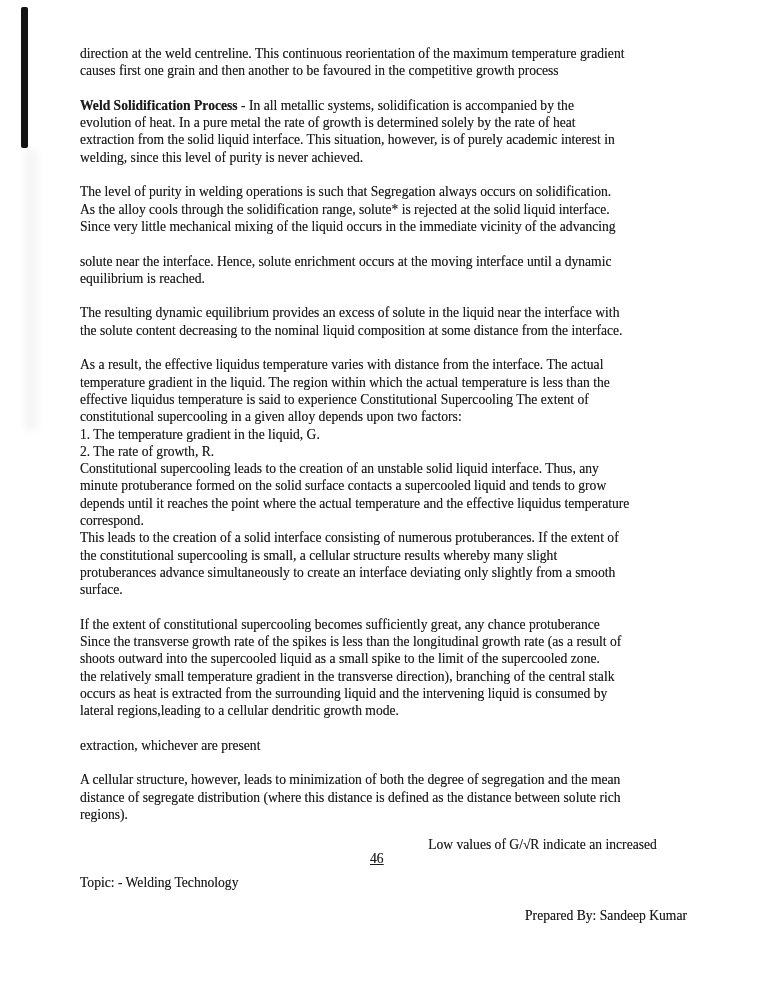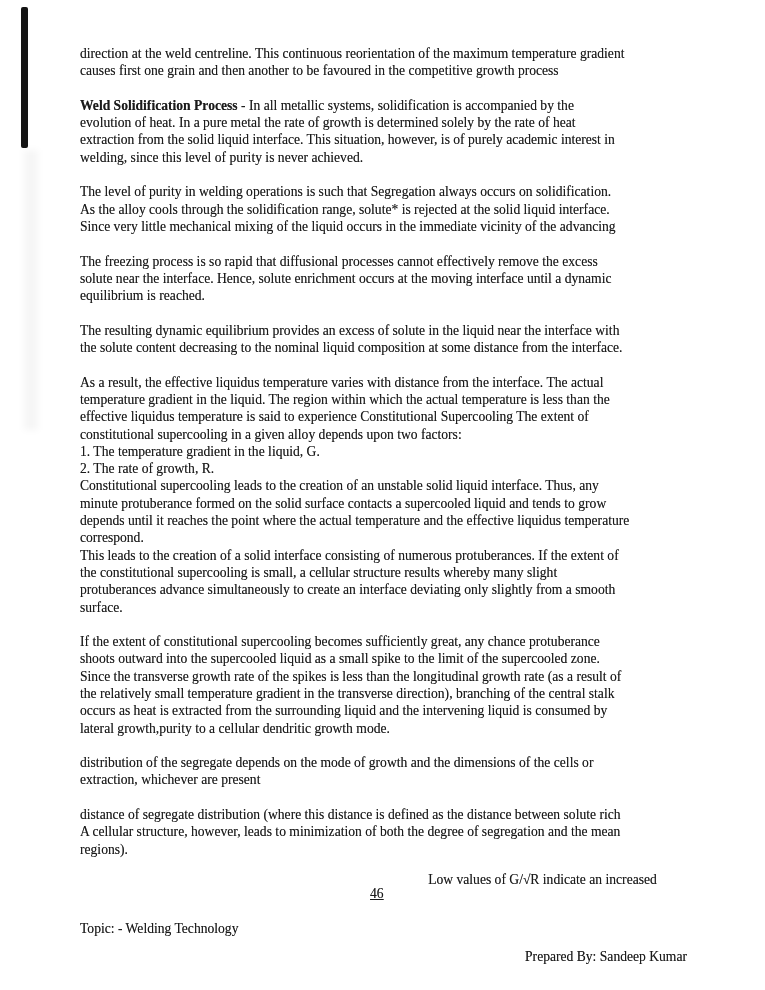--- a/index.html
+++ b/index.html
@@ -47,25 +47,25 @@
     margin-left: 305px;
     margin-top: -4.6px;
     white-space: nowrap;
     text-align: center;
   }
   .page-number {
     margin-left: 290px;
     margin-top: -3px;
     text-decoration: underline;
   }
-  .footer-left { margin-top: 18px; white-space: nowrap; }
+  .footer-left { margin-top: 6px; white-space: nowrap; }
   .footer-right {
     text-align: right;
     padding-right: 13px;
-    margin-top: 10px;
+    margin-top: 16px;
     white-space: nowrap;
   }
 </style>
 </head>
 <body>
 
 <div class="page-sheet">
   <div class="scan-mark"></div>
   <div class="scan-smudge"></div>
 
@@ -80,21 +80,20 @@
         <div class="line">evolution of heat. In a pure metal the rate of growth is determined solely by the rate of heat</div>
         <div class="line">extraction from the solid liquid interface. This situation, however, is of purely academic interest in</div>
         <div class="line">welding, since this level of purity is never achieved.</div>
       </div>
       <div class="para">
         <div class="line">The level of purity in welding operations is such that Segregation always occurs on solidification.</div>
         <div class="line">As the alloy cools through the solidification range, solute* is rejected at the solid liquid interface.</div>
         <div class="line">Since very little mechanical mixing of the liquid occurs in the immediate vicinity of the advancing</div>
       </div>
       <div class="para">
-        <div class="line">The freezing process is so rapid that diffusional processes cannot effectively remove the excess</div>
         <div class="line">solute near the interface. Hence, solute enrichment occurs at the moving interface until a dynamic</div>
         <div class="line">equilibrium is reached.</div>
       </div>
       <div class="para">
         <div class="line">The resulting dynamic equilibrium provides an excess of solute in the liquid near the interface with</div>
         <div class="line">the solute content decreasing to the nominal liquid composition at some distance from the interface.</div>
       </div>
       <div class="para">
         <div class="line">As a result, the effective liquidus temperature varies with distance from the interface. The actual</div>
         <div class="line">temperature gradient in the liquid. The region within which the actual temperature is less than the</div>
@@ -106,33 +105,32 @@
         <div class="line">minute protuberance formed on the solid surface contacts a supercooled liquid and tends to grow</div>
         <div class="line">depends until it reaches the point where the actual temperature and the effective liquidus temperature</div>
         <div class="line">correspond.</div>
         <div class="line">This leads to the creation of a solid interface consisting of numerous protuberances. If the extent of</div>
         <div class="line">the constitutional supercooling is small, a cellular structure results whereby many slight</div>
         <div class="line">protuberances advance simultaneously to create an interface deviating only slightly from a smooth</div>
         <div class="line">surface.</div>
       </div>
       <div class="para">
         <div class="line">If the extent of constitutional supercooling becomes sufficiently great, any chance protuberance</div>
+        <div class="line">Since the transverse growth rate of the spikes is less than the longitudinal growth rate (as a result of</div>
         <div class="line">shoots outward into the supercooled liquid as a small spike to the limit of the supercooled zone.</div>
-        <div class="line">Since the transverse growth rate of the spikes is less than the longitudinal growth rate (as a result of</div>
         <div class="line">the relatively small temperature gradient in the transverse direction), branching of the central stalk</div>
         <div class="line">occurs as heat is extracted from the surrounding liquid and the intervening liquid is consumed by</div>
-        <div class="line">lateral growth,purity to a cellular dendritic growth mode.</div>
+        <div class="line">lateral regions,leading to a cellular dendritic growth mode.</div>
       </div>
       <div class="para">
-        <div class="line">distribution of the segregate depends on the mode of growth and the dimensions of the cells or</div>
         <div class="line">extraction, whichever are present</div>
       </div>
       <div class="para">
+        <div class="line">A cellular structure, however, leads to minimization of both the degree of segregation and the mean</div>
         <div class="line">distance of segregate distribution (where this distance is defined as the distance between solute rich</div>
-        <div class="line">A cellular structure, however, leads to minimization of both the degree of segregation and the mean</div>
         <div class="line">regions).</div>
       </div>
       <div class="continuation-line">Low values of G/√R indicate an increased</div>
     <div class="page-number">46</div>
     <div class="footer-left">Topic: - Welding Technology</div>
     <div class="footer-right">Prepared By: Sandeep Kumar</div>
   </div>
 </div>
 
 </body></html>

